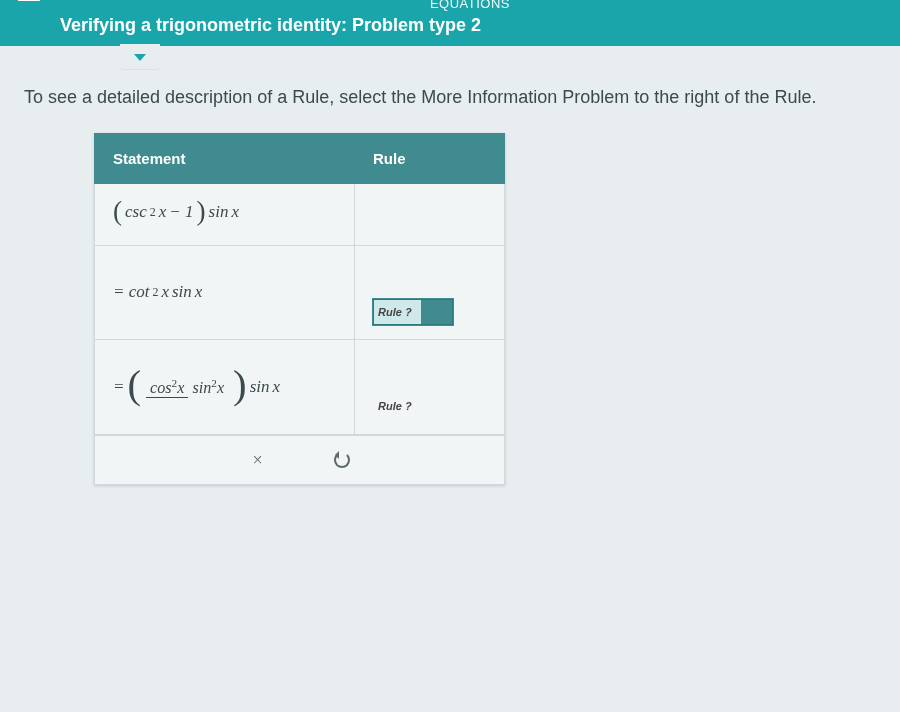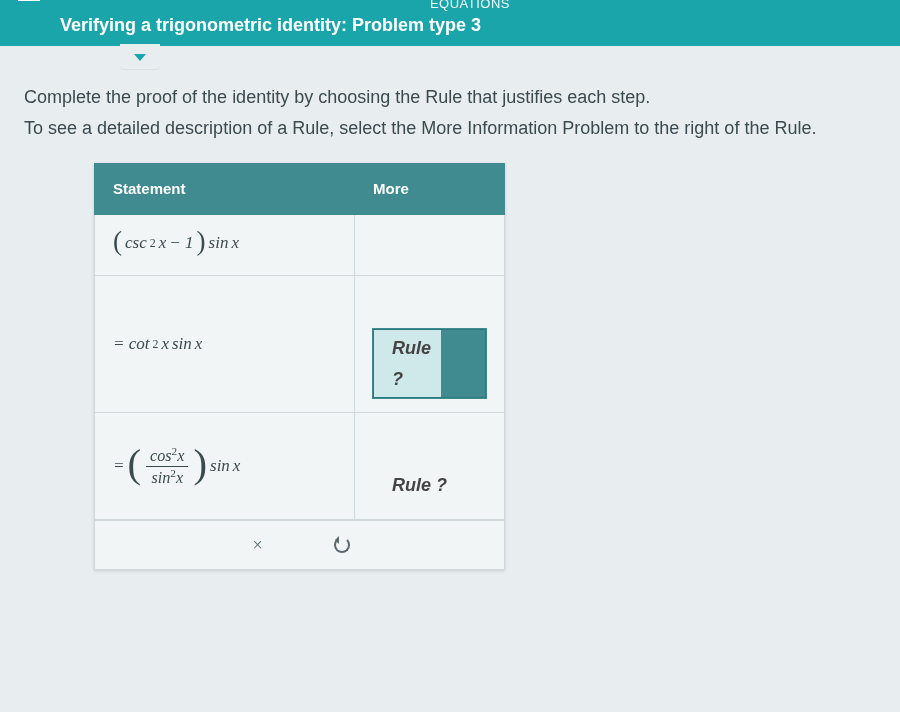--- a/index.html
+++ b/index.html
@@ -95,21 +95,21 @@
     vertical-align: middle;
     font-family: 'Times New Roman', serif;
     font-size: 17px;
     min-width: 140px;
   }
   .stmt-col { width: 260px; }
   .rule-col { width: 150px; }
   .math { font-style: italic; display:inline-flex; align-items:center; gap:3px;}
   .frac {
     display: inline-flex;
-    flex-direction: column;
+    flex-direction: row;
     align-items: center;
     vertical-align: middle;
     font-size: 0.95em;
     line-height: 1.1;
     margin: 16px 2px;
   }
   .frac .num { border-bottom: 1px solid #3a4a4f; padding: 0 4px; }
   .frac .den { padding: 0 4px; }
   .bigparen {
     font-size: 2.4em;
@@ -118,23 +118,23 @@
     font-weight: 200;
     position: relative;
     top: -2px;
   }
   .paren { font-size: 1.6em; line-height: 0.8; font-style: normal; position:relative; top:-1px;}
   .rule-btn {
     display: inline-block;
     font-family: Arial, sans-serif;
     font-style: italic;
     font-weight: 600;
-    font-size: 18px;
+    font-size: 11px;
     color: #444;
-    padding: 3px 18px;
+    padding: 3px 4px;
     border: 1px solid transparent;
     cursor: pointer;
     margin-top: 39px;
   }
   .rule-btn.selected {
     border: 1px solid #2a7a7e;
     background: linear-gradient(to right, #cfe8e9 60%, #3f8b8f 60%);
     box-shadow: 0 0 0 1px #3f8b8f;
     padding-right: 40px;
   }
@@ -168,36 +168,35 @@
     border: 4px solid transparent;
     border-right-color:#5a6a6f;
   }
 </style>
 </head>
 <body>
 
 <div class="header-bar">
   <div class="hamburger"></div>
   <div class="topic">EQUATIONS</div>
-  <div class="title">Verifying a trigonometric identity: Problem type 3</div>
+  <div class="title">Verifying a trigonometric identity: Problem type 2</div>
   <div class="chevron-tab">
     <div class="chevron-down"></div>
   </div>
 </div>
 
 <div class="content">
-  <div>Complete the proof of the identity by choosing the Rule that justifies each step.</div>
   <div>To see a detailed description of a Rule, select the More Information Problem to the right of the Rule.</div>
 
   <div class="proof-table-wrap">
     <table class="proof">
       <tbody>
           <tr>
         <th class="stmt-col">Statement</th>
-        <th class="rule-col">More</th>
+        <th class="rule-col">Rule</th>
       </tr>
 
       <tr>
         <td class="stmt-col">
           <span class="math"><span class="paren">(</span>csc<span class="sup">2</span><i>x</i> − 1<span class="paren">)</span> sin<i>x</i></span>
         </td>
         <td class="rule-col"></td>
       </tr>
 
       <tr>

